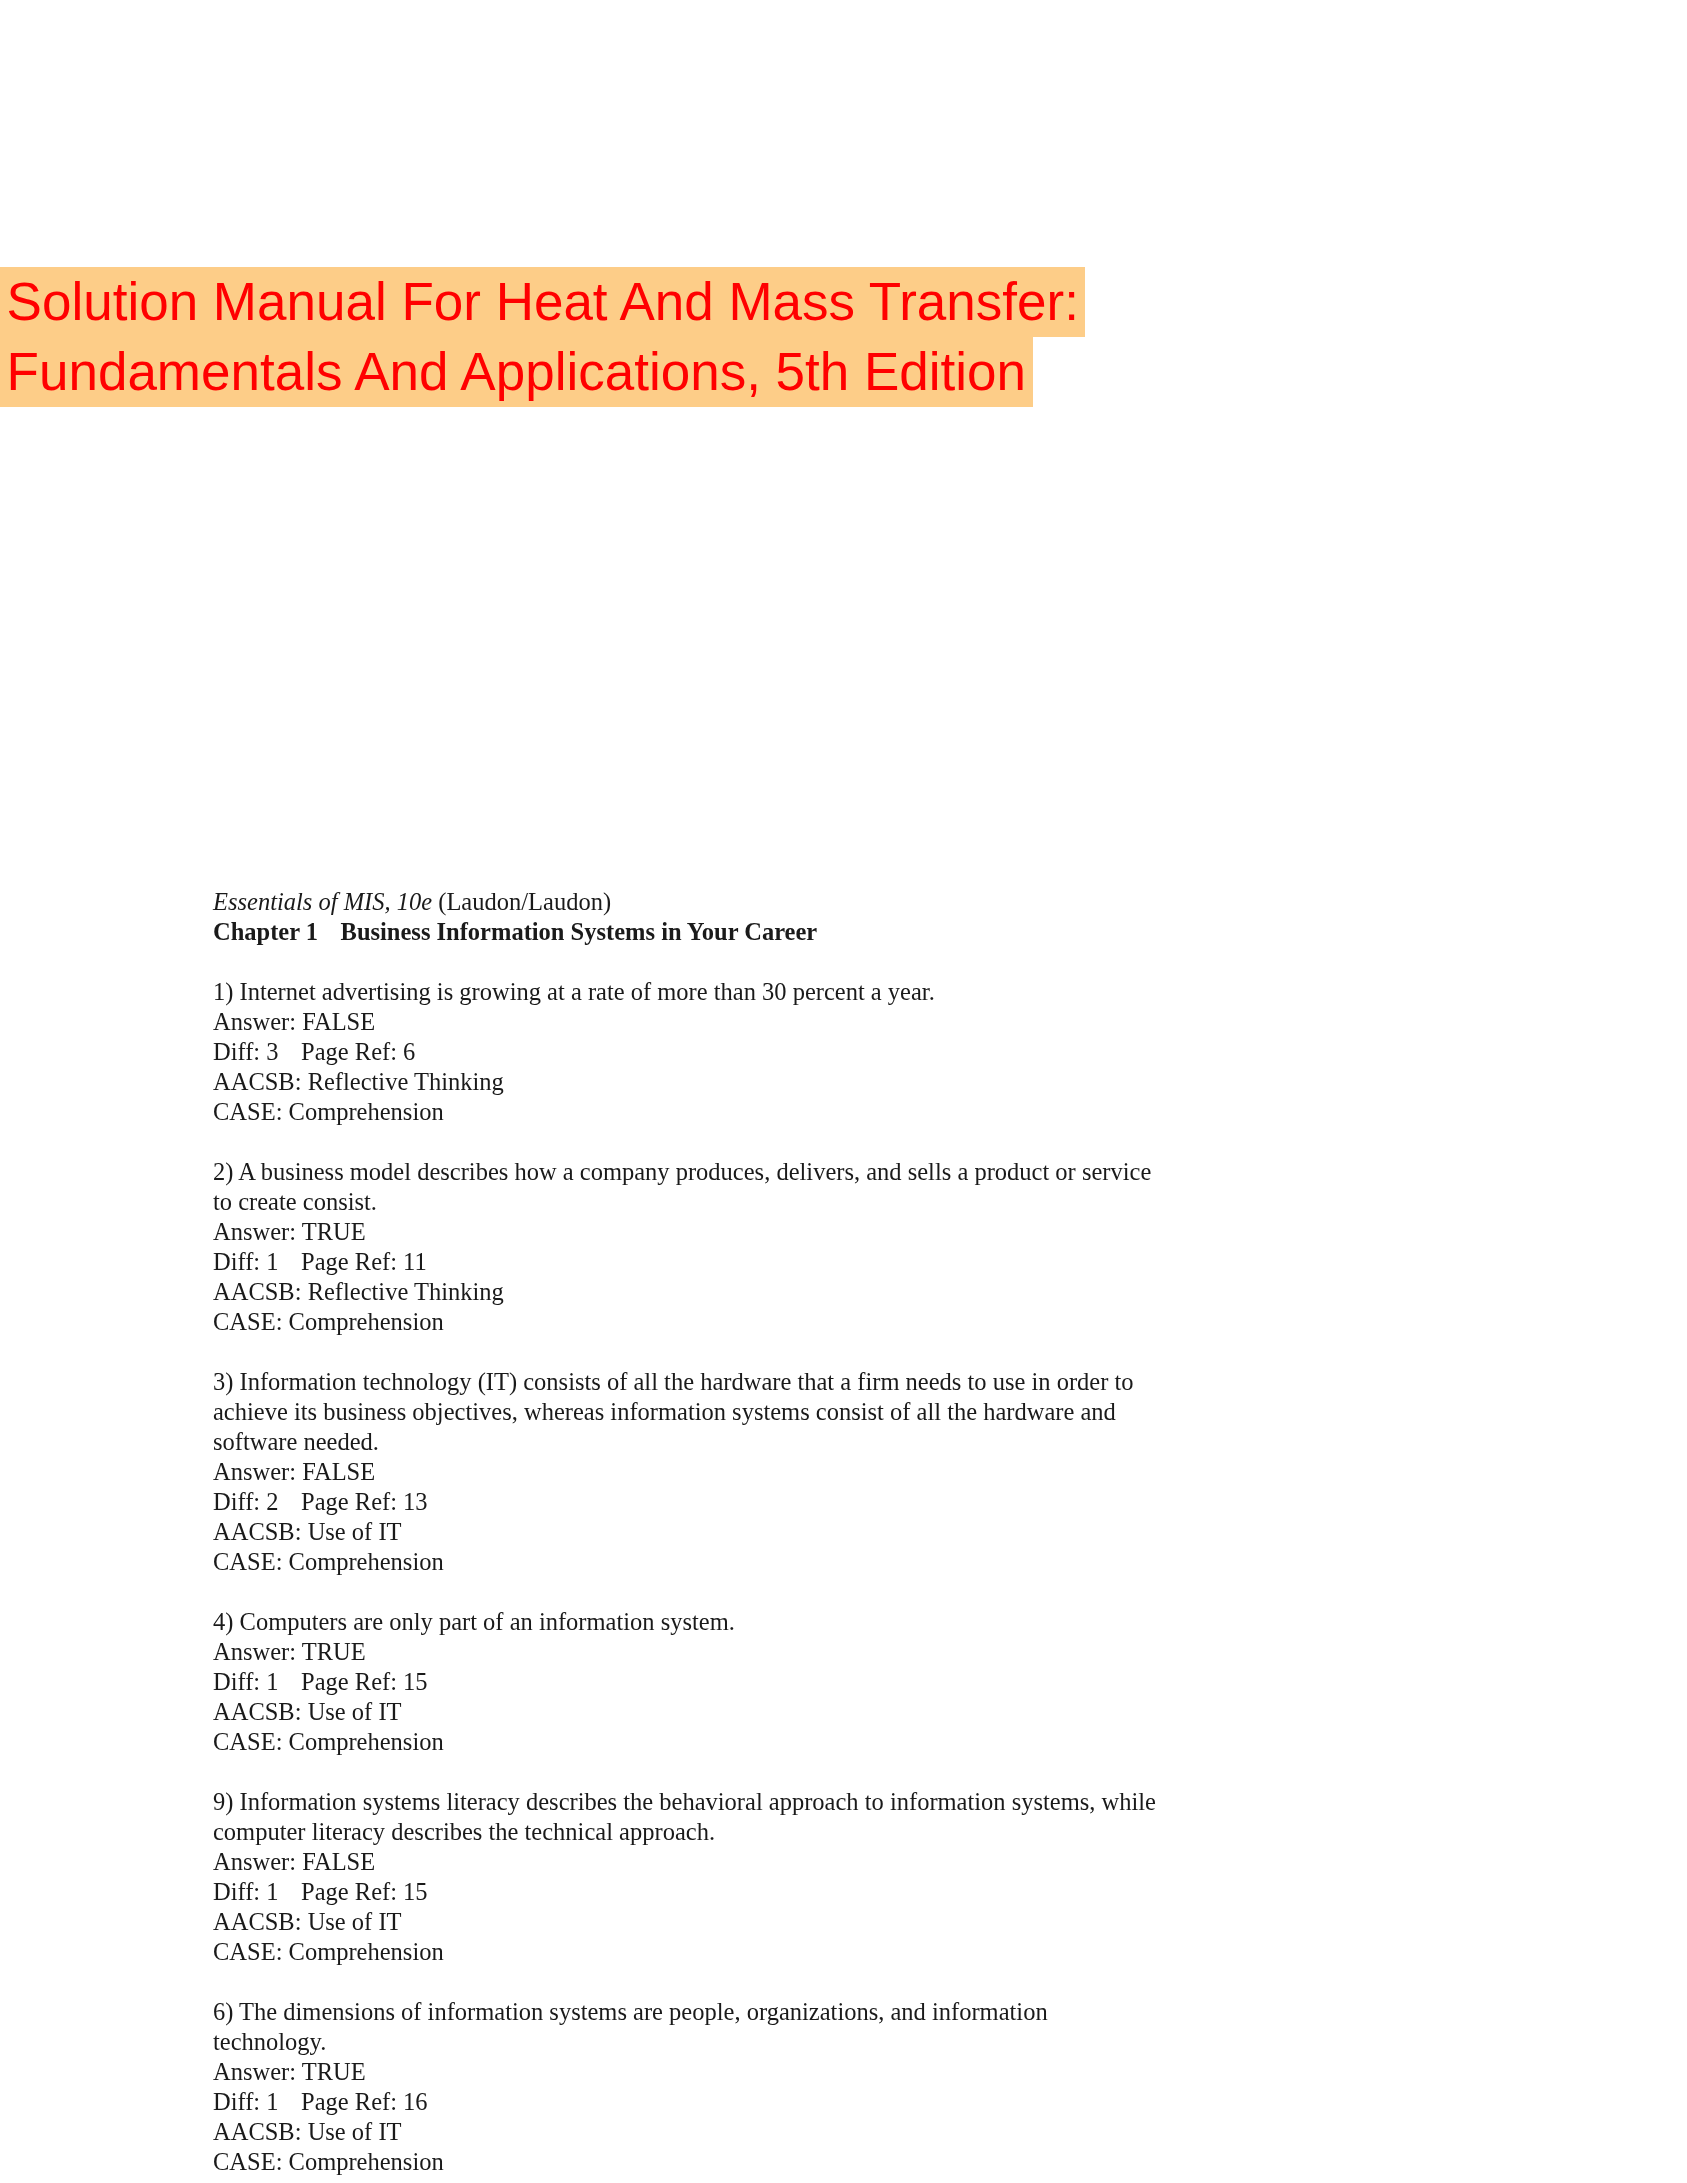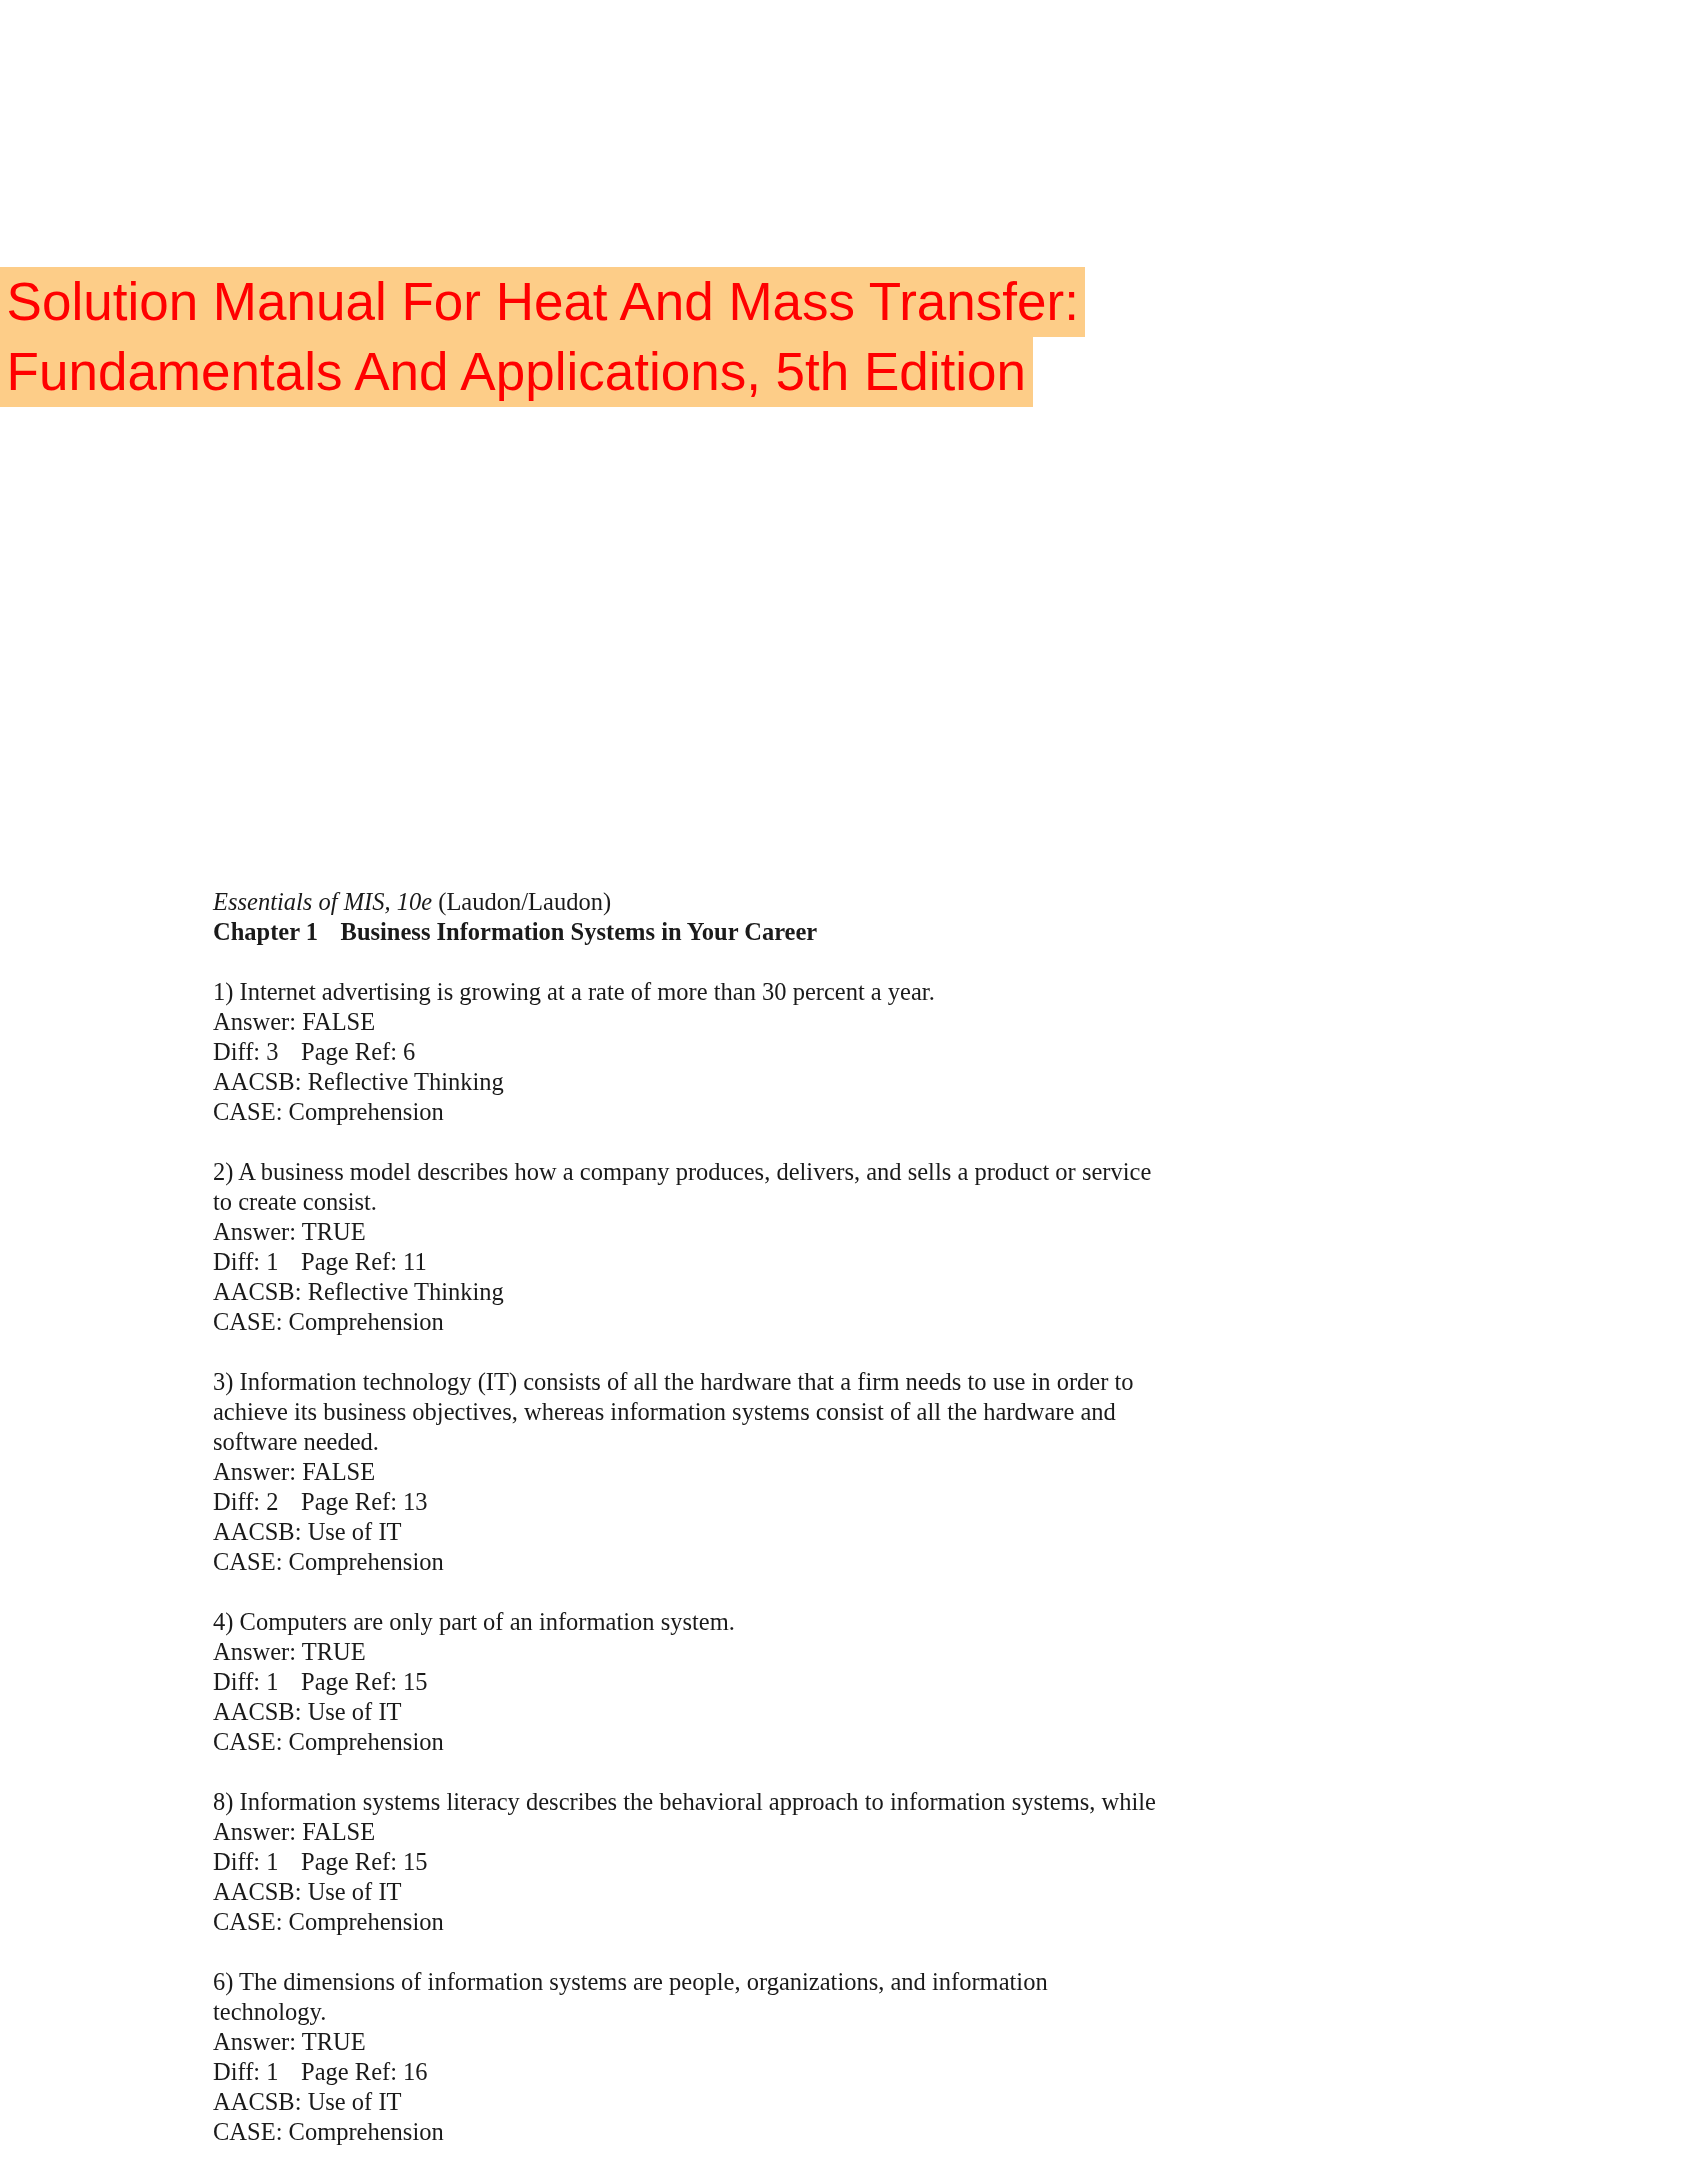--- a/index.html
+++ b/index.html
@@ -113,21 +113,22 @@
   <div class="q-block">
     <span class="doc-line">4) Computers are only part of an information system.</span>
     <span class="doc-line">Answer:  TRUE</span>
     <span class="doc-line"><span>Diff: 1</span><span class="tabsp"></span><span>Page Ref: 15</span></span>
     <span class="doc-line">AACSB:  Use of IT</span>
     <span class="doc-line">CASE:  Comprehension</span>
   </div>
   <span class="gap"></span>
 
   <div class="q-block">
-    <span class="doc-line">8) Information systems literacy describes the behavioral approach to information systems, while</span>
+    <span class="doc-line">9) Information systems literacy describes the behavioral approach to information systems, while</span>
+    <span class="doc-line">computer literacy describes the technical approach.</span>
     <span class="doc-line">Answer:  FALSE</span>
     <span class="doc-line"><span>Diff: 1</span><span class="tabsp"></span><span>Page Ref: 15</span></span>
     <span class="doc-line">AACSB:  Use of IT</span>
     <span class="doc-line">CASE:  Comprehension</span>
   </div>
   <span class="gap"></span>
 
   <div class="q-block">
     <span class="doc-line">6) The dimensions of information systems are people, organizations, and information</span>
     <span class="doc-line">technology.</span>

